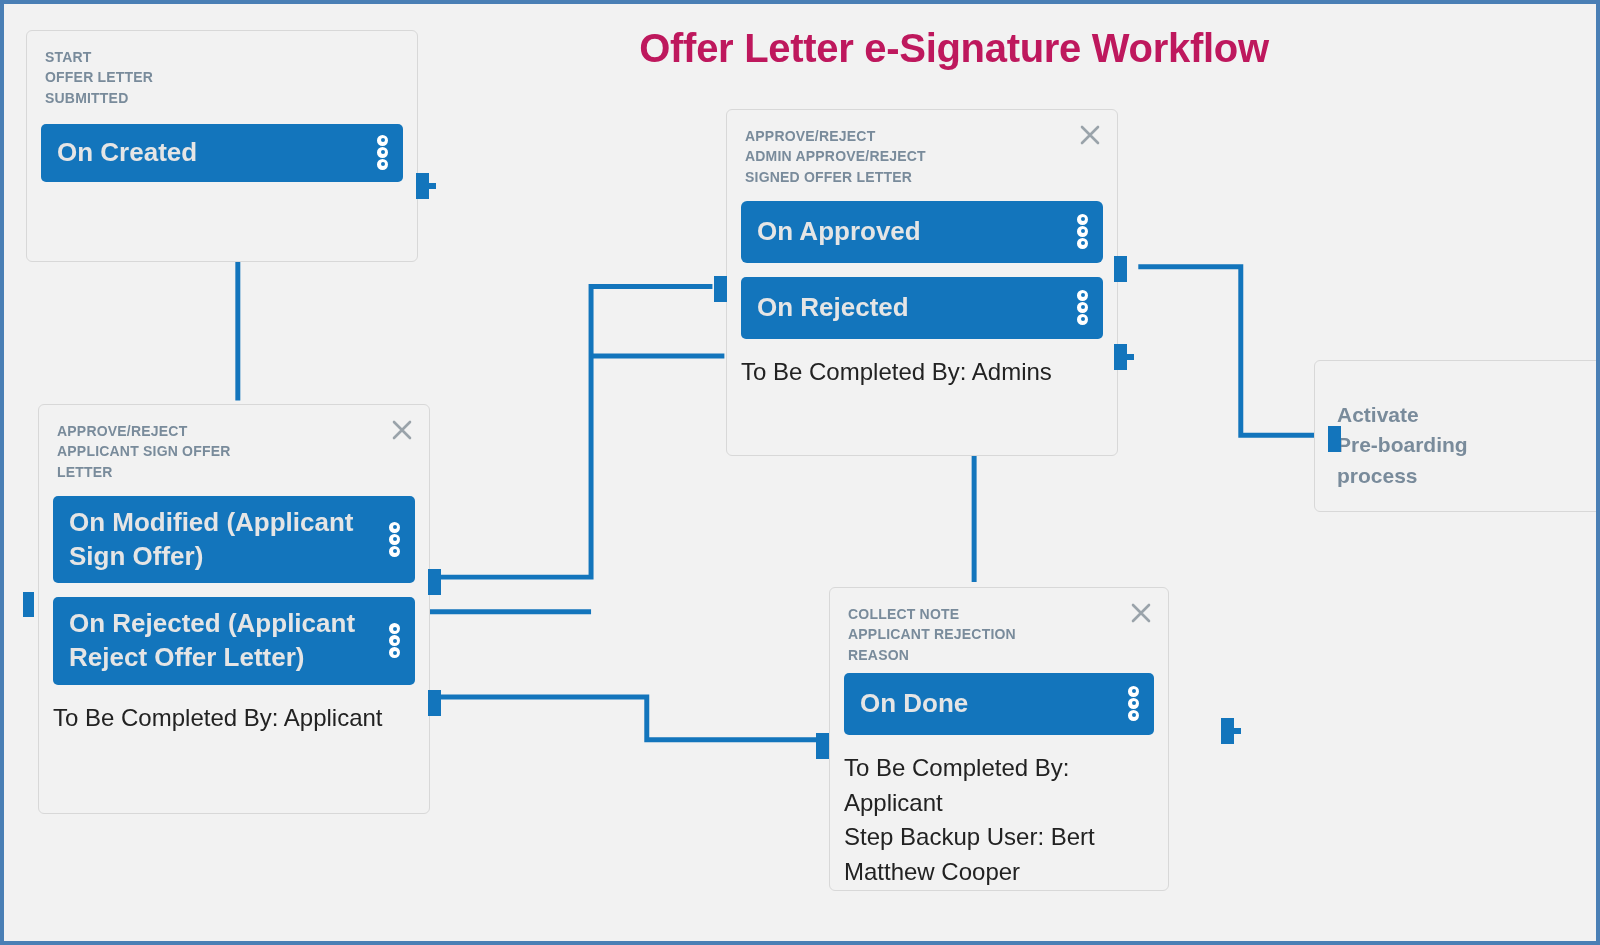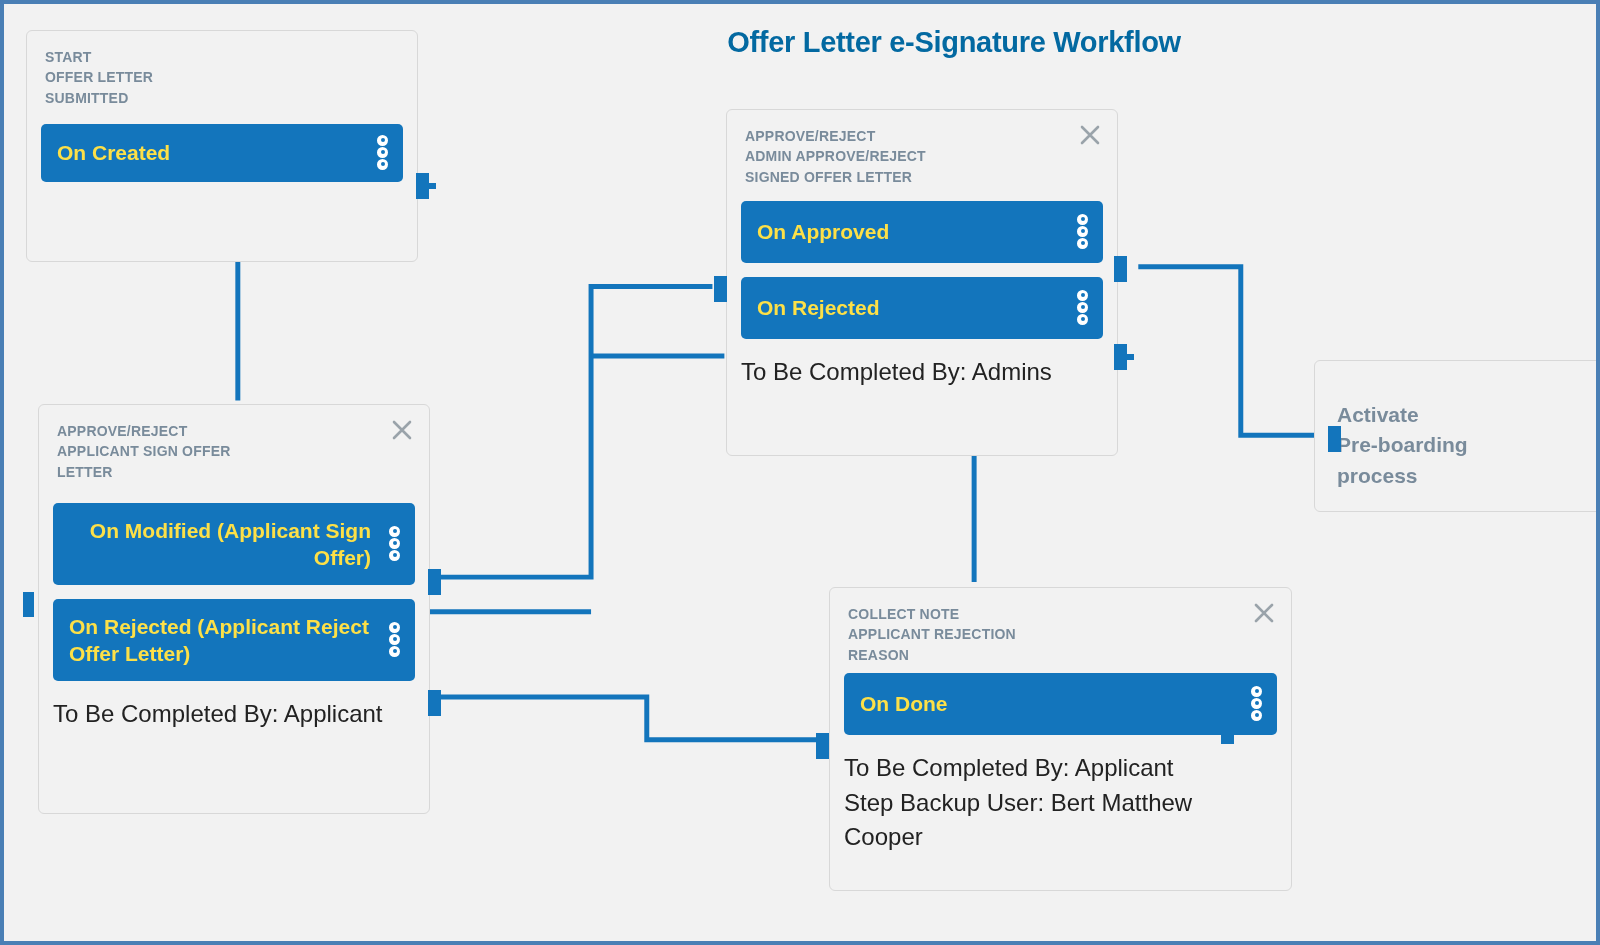--- a/index.html
+++ b/index.html
@@ -15,22 +15,22 @@
     background: #f2f2f2;
     border: 4px solid #4a7fb5;
     overflow: hidden;
   }
   #wires { position: absolute; inset: 0; width: 100%; height: 100%; pointer-events: none; }
 
   .title {
     position: absolute;
     left: 520px; top: 22px; width: 860px;
     text-align: center;
-    font-size: 29px; font-weight: bold;
-    color: #0369a1;
+    font-size: 40px; font-weight: bold;
+    color: #be185d;
     letter-spacing: -0.3px;
     white-space: nowrap;
   }
 
   .card {
     position: absolute;
     background: #f2f2f2;
     border: 1px solid #d8d8d8;
     border-radius: 6px;
   }
@@ -61,22 +61,22 @@
     margin: 12px 14px 0 14px;
     background: #1375bc;
     border-radius: 5px;
     min-height: 58px;
     display: flex;
     align-items: center;
     padding: 10px 44px 10px 16px;
     cursor: pointer;
   }
   .evt-label {
-    color: #fde047;
-    font-size: 21px;
+    color: #e5e5e5;
+    font-size: 26px;
     font-weight: bold;
     line-height: 1.3;
   }
   .dots {
     position: absolute;
     right: 14px; top: 50%;
     transform: translateY(-50%);
     width: 12px; height: 38px;
   }
   .dots i {
@@ -181,21 +181,21 @@
     <div class="card-head">
       <div class="card-title">APPROVE/REJECT
 APPLICANT SIGN OFFER
 LETTER</div>
       <span class="close-icon">
         <svg viewBox="0 0 22 22" width="22" height="22" aria-hidden="true">
           <path d="M3,3 L19,19 M19,3 L3,19" stroke="currentColor" stroke-width="2.6" fill="none" stroke-linecap="round"></path>
         </svg>
       </span>
     </div>
-    <div class="evt" style="margin-top:21px; min-height:82px;text-align:right;">
+    <div class="evt" style="margin-top:14px; min-height:82px;">
       <span class="evt-label">On Modified (Applicant Sign Offer)</span>
       <span class="dots">
           <i></i>
           <i></i>
           <i></i>
         </span>
     </div>
     <div class="evt" style="margin-top:14px; min-height:82px;">
       <span class="evt-label">On Rejected (Applicant Reject Offer Letter)</span>
       <span class="dots">
@@ -214,21 +214,21 @@
     <div class="card-head">
       <div class="card-title">APPROVE/REJECT
 ADMIN APPROVE/REJECT
 SIGNED OFFER LETTER</div>
       <span class="close-icon">
         <svg viewBox="0 0 22 22" width="22" height="22" aria-hidden="true">
           <path d="M3,3 L19,19 M19,3 L3,19" stroke="currentColor" stroke-width="2.6" fill="none" stroke-linecap="round"></path>
         </svg>
       </span>
     </div>
-    <div class="evt" style="margin-top:14px; min-height:62px;">
+    <div class="evt" style="margin-top:14px; min-height:62px;border-radius:6px;">
       <span class="evt-label">On Approved</span>
       <span class="dots">
           <i></i>
           <i></i>
           <i></i>
         </span>
     </div>
     <div class="evt" style="margin-top:14px; min-height:62px;">
       <span class="evt-label">On Rejected</span>
       <span class="dots">
@@ -236,21 +236,21 @@
           <i></i>
           <i></i>
         </span>
     </div>
     <div class="meta">To Be Completed By: Admins</div>
   </div>
   <div class="port" style="left:710px; top:272px;"></div>
   <div class="port" style="left:1110px; top:252px;"></div>
   <div class="port stub" style="left:1110px; top:340px;"></div>
 
-  <div class="card" style="left:825px; top:583px; width:463px; height:304px;">
+  <div class="card" style="left:825px; top:583px; width:340px; height:304px;">
     <div class="card-head">
       <div class="card-title">COLLECT NOTE
 APPLICANT REJECTION
 REASON</div>
       <span class="close-icon">
         <svg viewBox="0 0 22 22" width="22" height="22" aria-hidden="true">
           <path d="M3,3 L19,19 M19,3 L3,19" stroke="currentColor" stroke-width="2.6" fill="none" stroke-linecap="round"></path>
         </svg>
       </span>
     </div>

